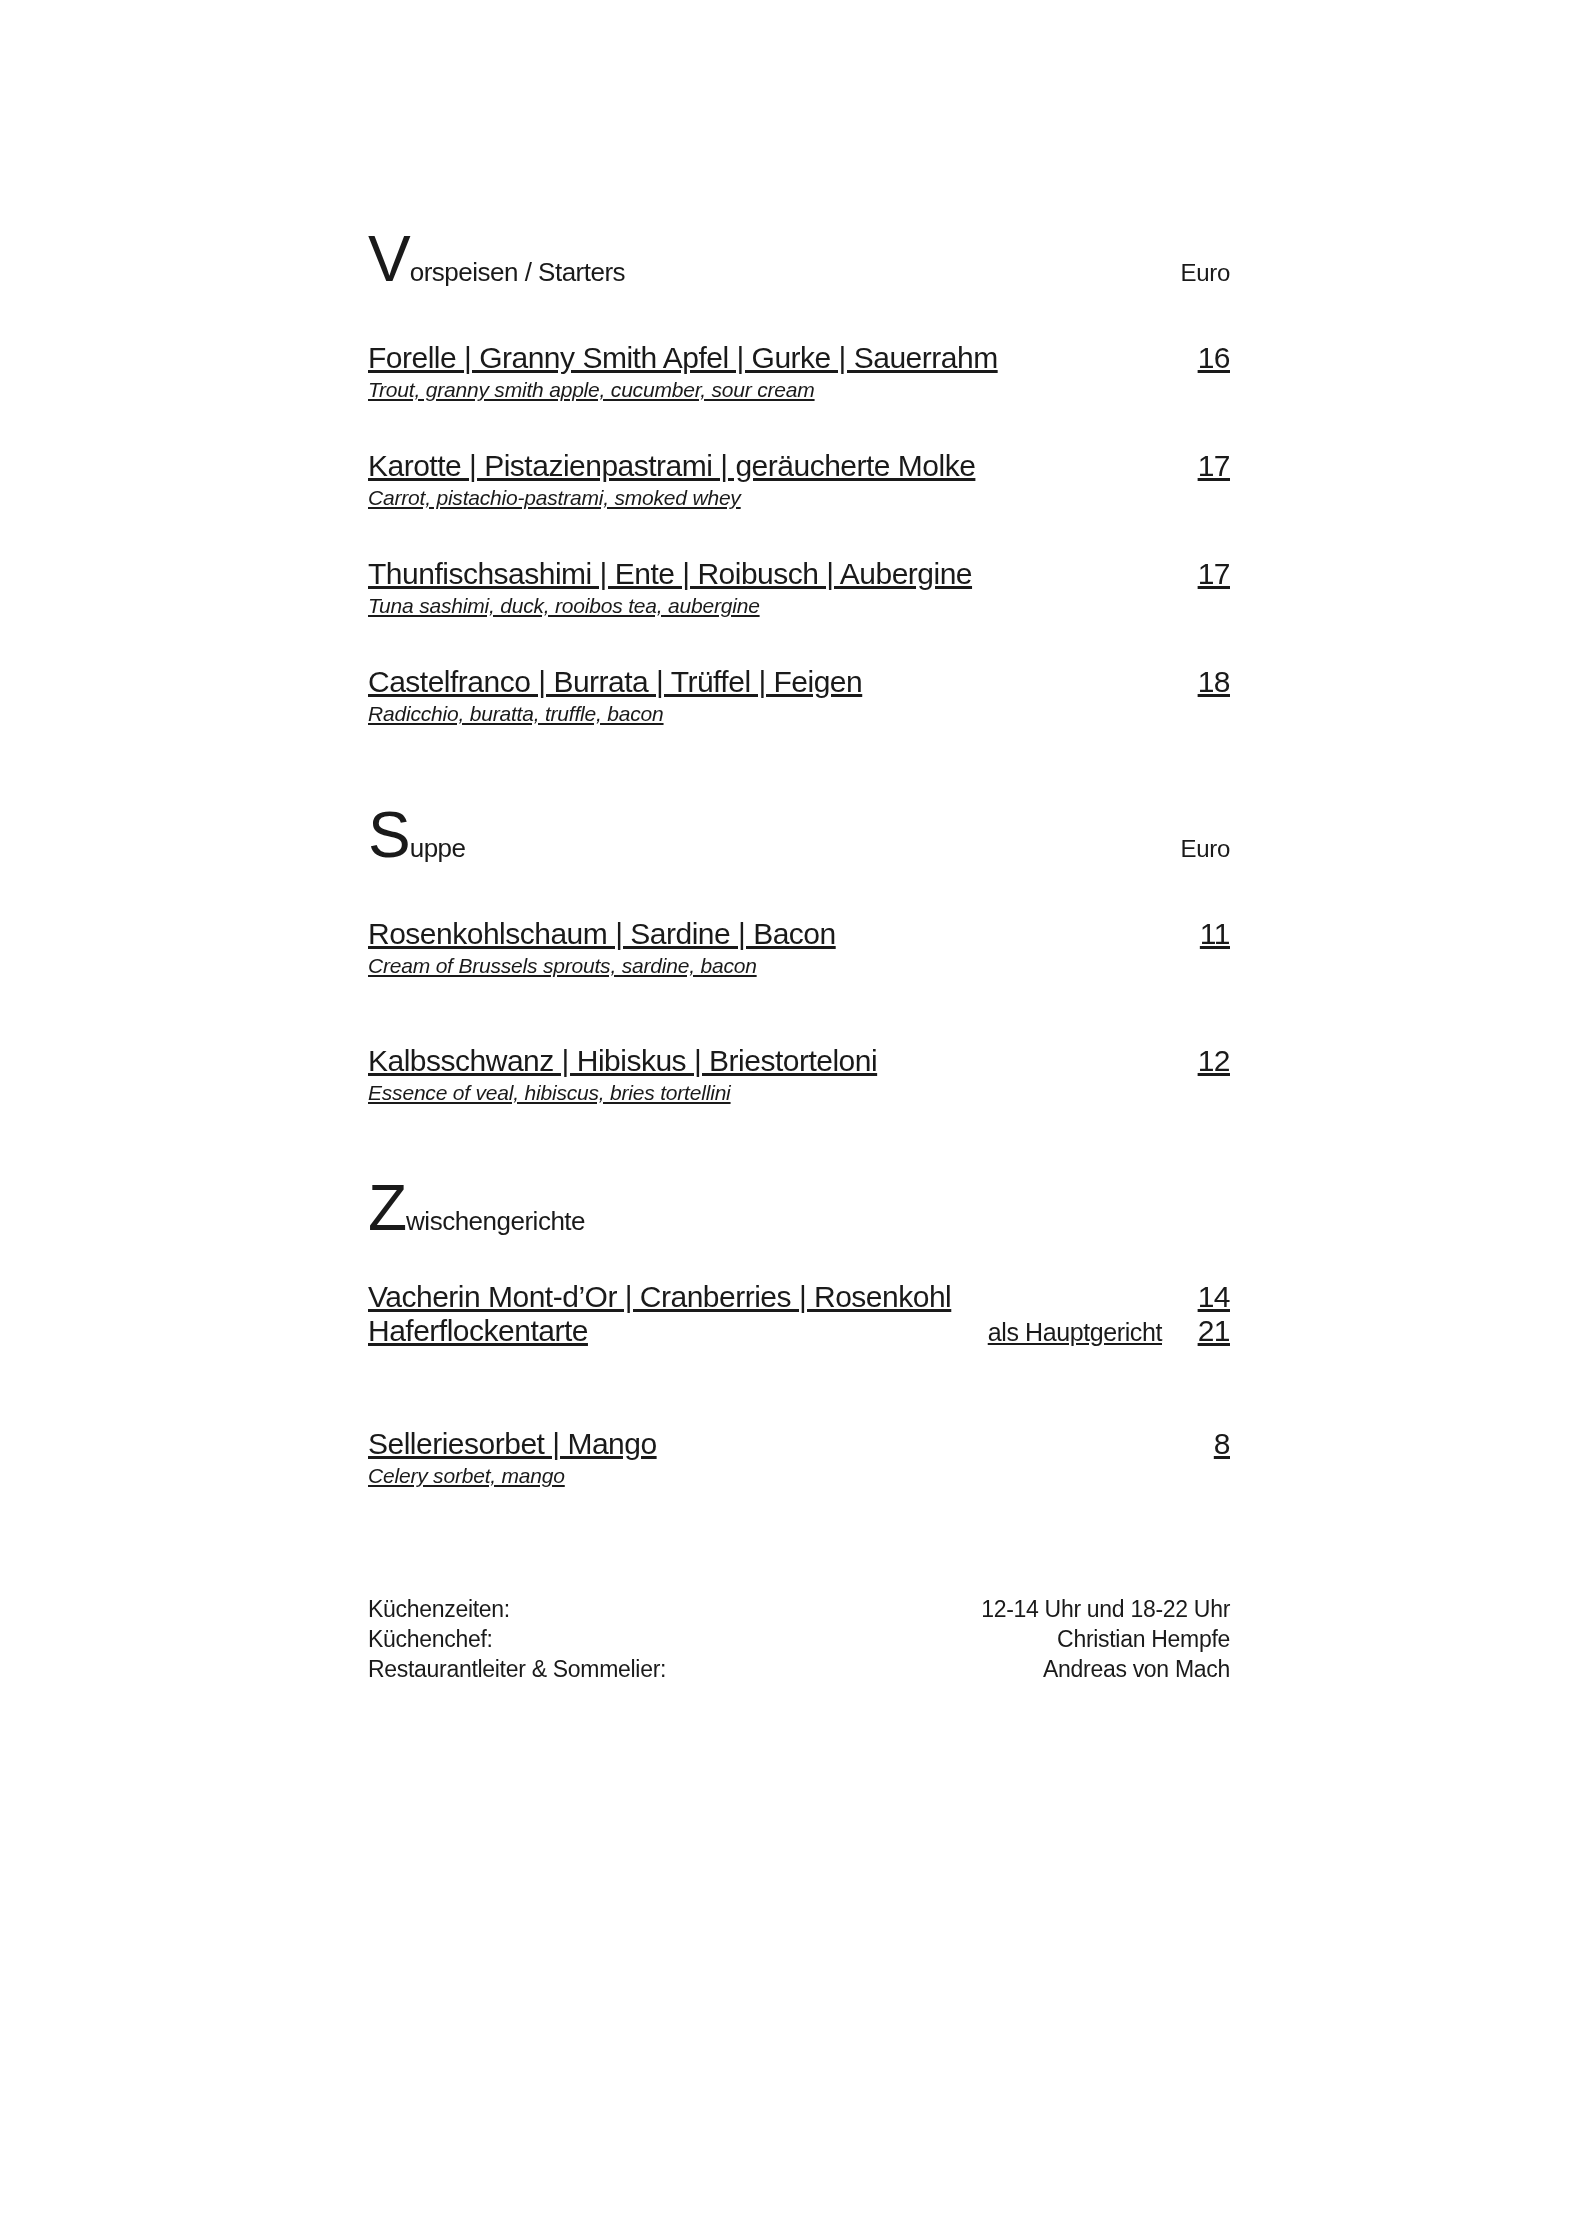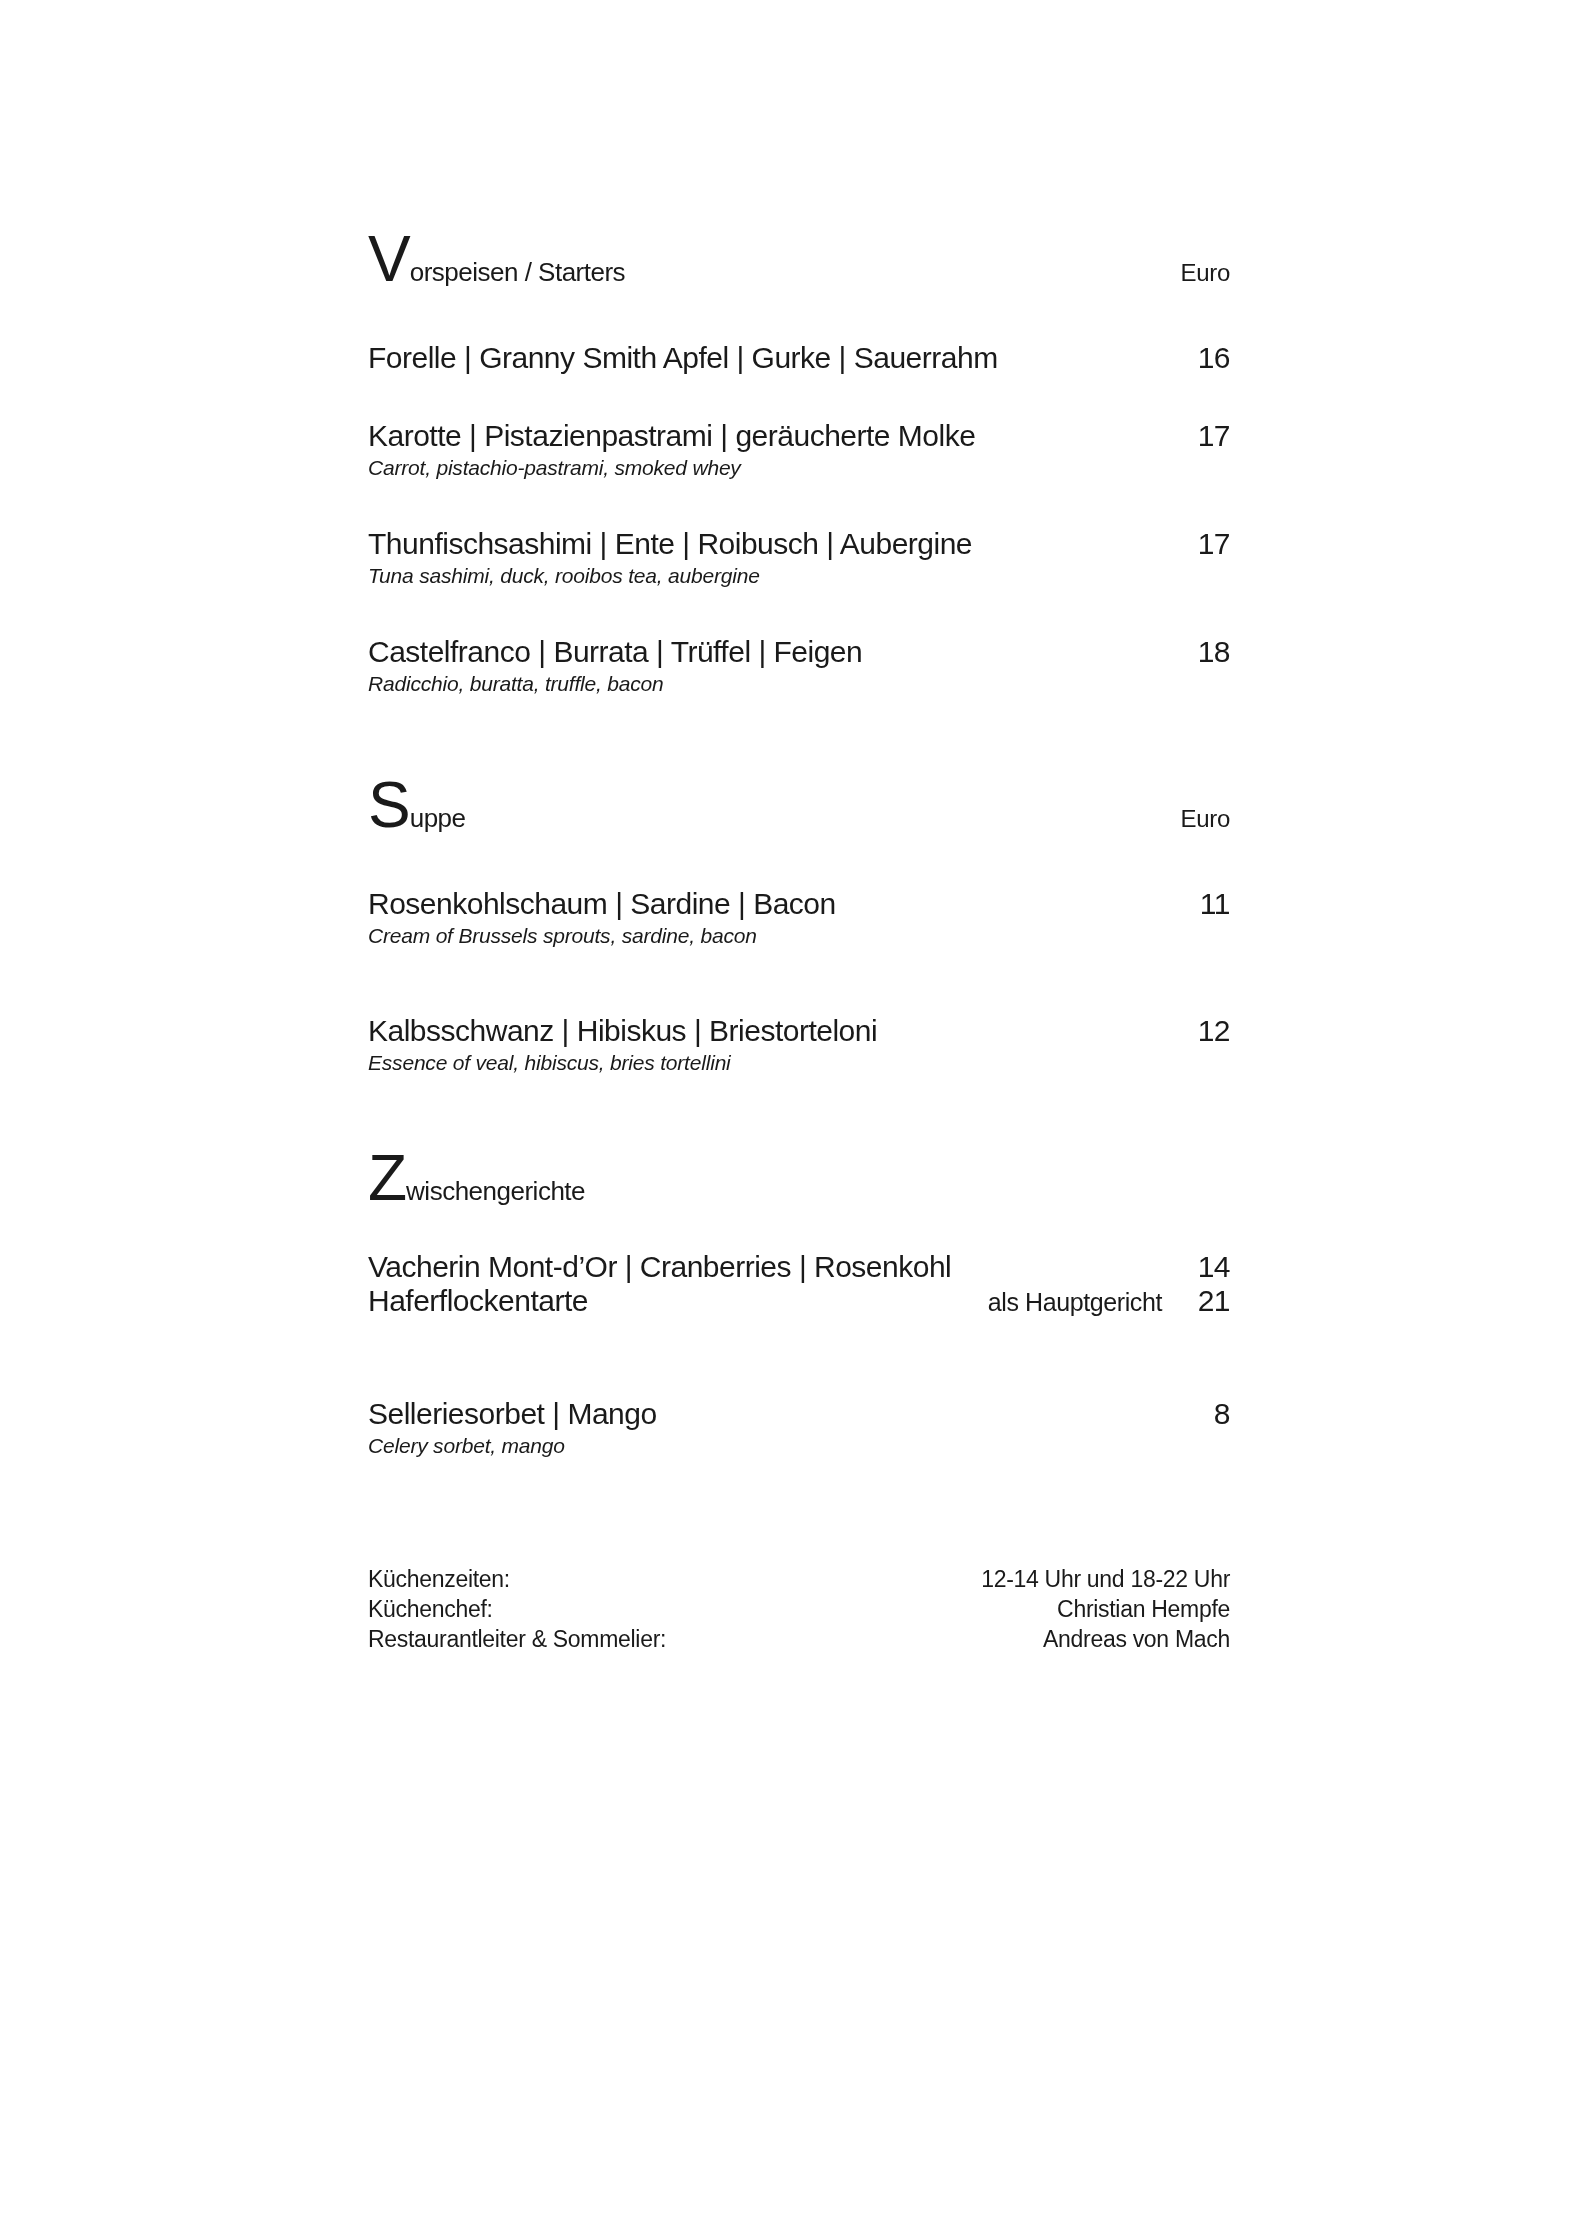--- a/index.html
+++ b/index.html
@@ -35,21 +35,21 @@
   }
   .rest {
     font-size: 26px;
     letter-spacing: -0.5px;
   }
   .euro {
     margin-left: auto;
     font-size: 24px;
     letter-spacing: -0.3px;
   }
-  .item { margin-bottom: 44px; }
+  .item { margin-bottom: 44px; text-decoration: underline; }
   .line {
     display: flex;
     align-items: baseline;
   }
   .title {
     flex: 1;
     font-size: 30px;
     line-height: 34px;
     letter-spacing: -0.5px;
     white-space: nowrap;
@@ -100,20 +100,21 @@
       <span class="cap">V</span>
       <span class="rest">orspeisen / Starters</span>
       <span class="euro">Euro</span>
     </div>
 
     <div class="item">
       <div class="line">
         <span class="title">Forelle | Granny Smith Apfel | Gurke | Sauerrahm</span>
         <span class="price">16</span>
       </div>
+      <div class="desc">Trout, granny smith apple, cucumber, sour cream</div>
     </div>
 
     <div class="item">
       <div class="line">
         <span class="title">Karotte | Pistazienpastrami | geräucherte Molke</span>
         <span class="price">17</span>
       </div>
       <div class="desc">Carrot, pistachio-pastrami, smoked whey</div>
     </div>
 

